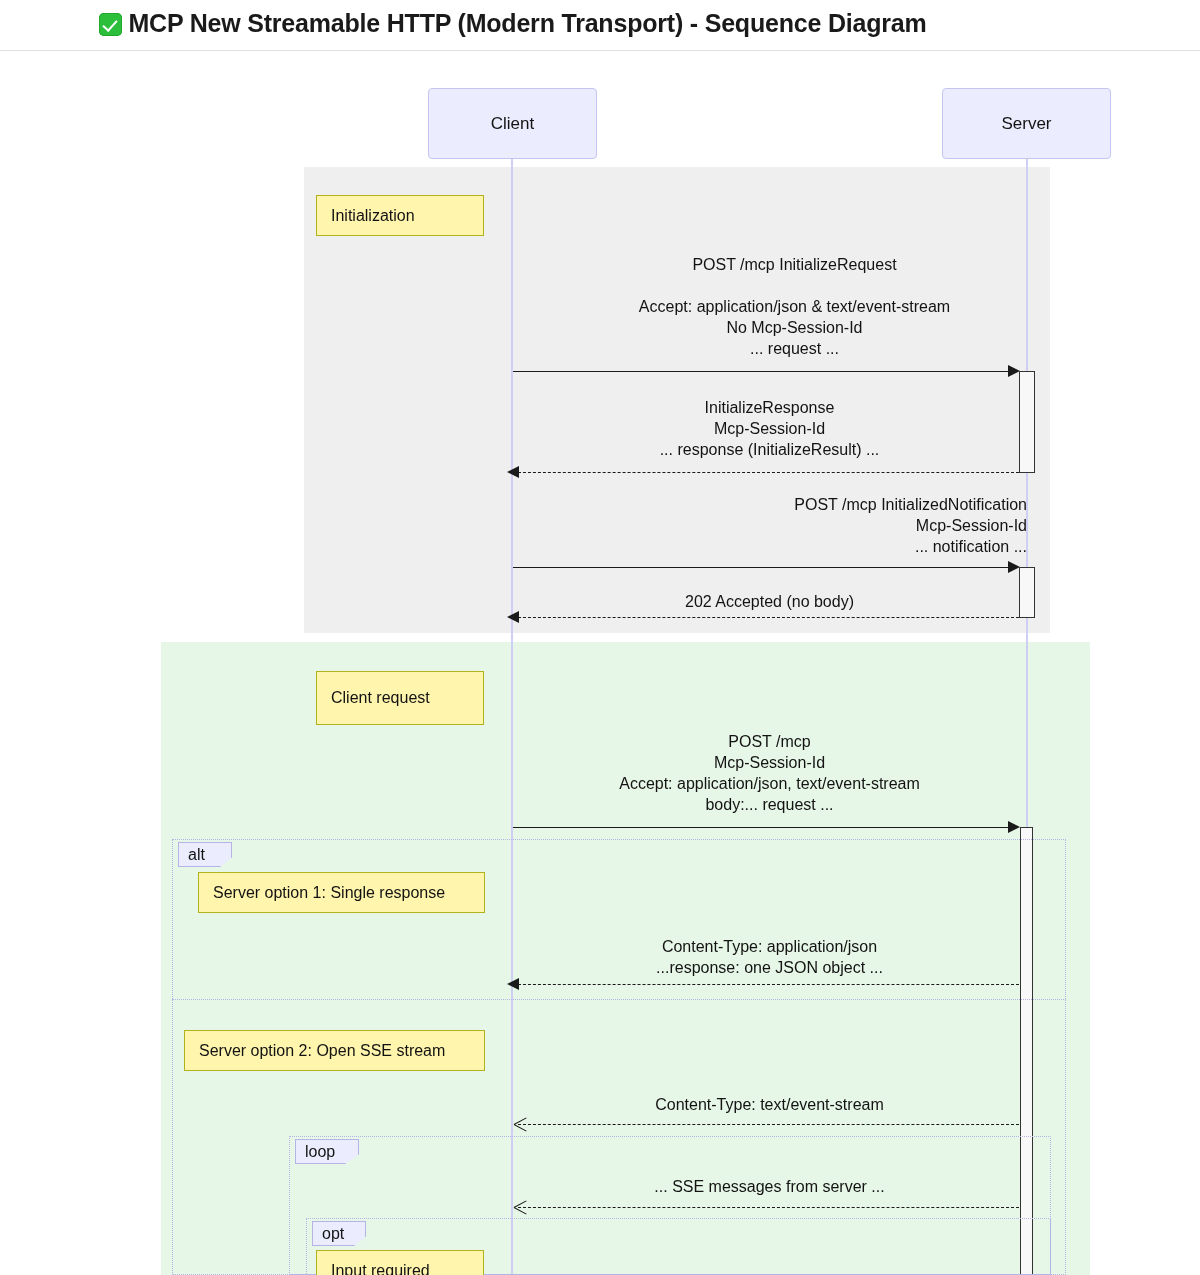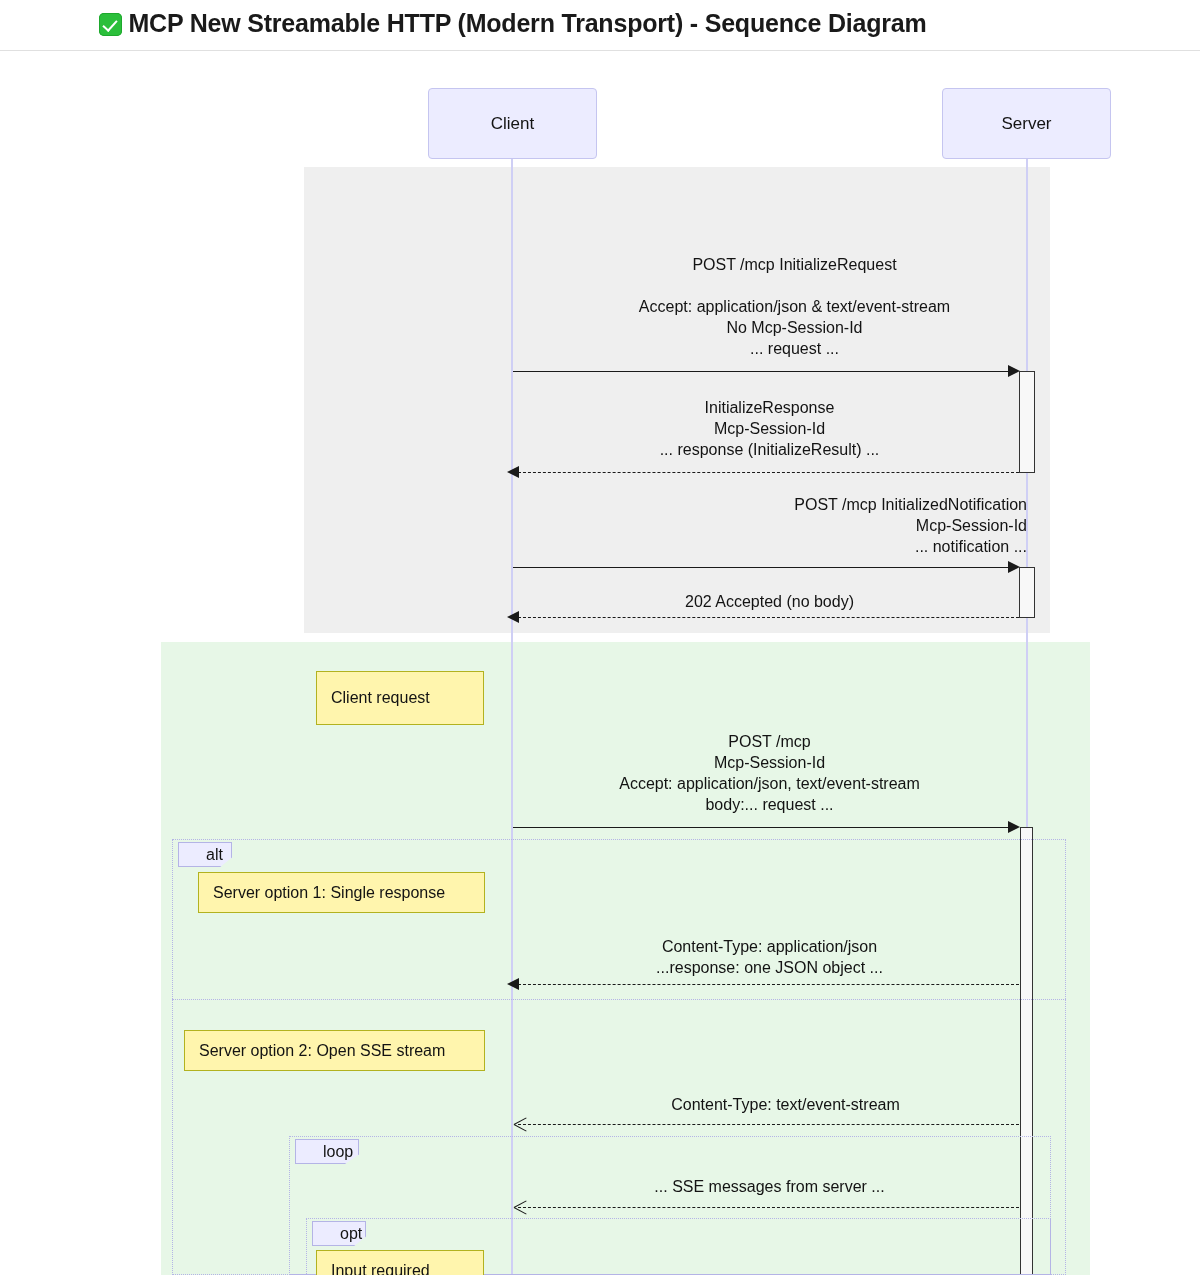--- a/index.html
+++ b/index.html
@@ -109,21 +109,21 @@
     height: 0;
   }
   .frag-tab {
     box-sizing: border-box;
     background: #ececff;
     border: 1.3px solid #b4b4e6;
     font-size: 16px;
     color: #131313;
     display: flex;
     align-items: center;
-    padding-left: 27px;
+    padding-left: 9px;
     white-space: nowrap;
     clip-path: polygon(0 0, 100% 0, 100% 62%, 78% 100%, 0 100%);
   }
 
   
   .activation {
     box-sizing: border-box;
     background: #f8f8f8;
     border: 1.6px solid #333333;
   }
@@ -194,20 +194,23 @@
   <div class="abs lifeline" style="left:511px; top:108px; height:1116px;"></div>
   <div class="abs lifeline" style="left:1026px; top:108px; height:1116px;"></div>
 
   <div class="abs participant" style="left:942px; top:37px; width:169px; height:71px;">
     <span>Server</span>
   </div>
   <div class="abs participant" style="left:428px; top:37px; width:169px; height:71px;">
     <span>Client</span>
   </div>
 
+  <div class="abs note" style="left:316px; top:144px; width:168px; height:41px;">
+    <span>Initialization</span>
+  </div>
 
   <div class="msg-label" style="left:512px; top:203px; width:515px;padding-left:25px;">POST /mcp InitializeRequest
 
 Accept: application/json &amp; text/event-stream
 No Mcp-Session-Id
 ... request ...</div>
   <div class="abs arrow-line" style="left:513px; top:320px; width:500px;"></div>
   <div class="abs head-right-filled" style="left:1008px; top:314px;"></div>
 
   <div class="abs activation" style="left:1019px; top:320px; width:16px; height:102px;"></div>
@@ -256,21 +259,21 @@
 ...response: one JSON object ...</div>
   <div class="abs arrow-line dashed" style="left:518px; top:933px; width:501px;"></div>
   <div class="abs head-left-filled" style="left:507px; top:927px;"></div>
 
   <div class="abs frag-divider" style="left:172px; top:948px; width:894px;"></div>
 
   <div class="abs note" style="left:184px; top:979px; width:301px; height:41px;">
     <span>Server option 2: Open SSE stream</span>
   </div>
 
-  <div class="msg-label" style="left:528px; top:1043px; width:515px;">Content-Type: text/event-stream</div>
+  <div class="msg-label" style="left:512px; top:1043px; width:515px;">Content-Type: text/event-stream</div>
   <div class="abs arrow-line dashed" style="left:518px; top:1073px; width:501px;"></div>
   <div class="abs head-left-open" style="left:514px; top:1067px;"></div>
 
   <div class="abs frag" style="left:289px; top:1085px; width:762px; height:139px;"></div>
   <div class="abs frag-tab" style="left:295px; top:1088px; width:64px; height:25px;">
     <span>loop</span>
   </div>
 
   <div class="msg-label" style="left:512px; top:1125px; width:515px;">... SSE messages from server ...</div>
   <div class="abs arrow-line dashed" style="left:518px; top:1156px; width:501px;"></div>

